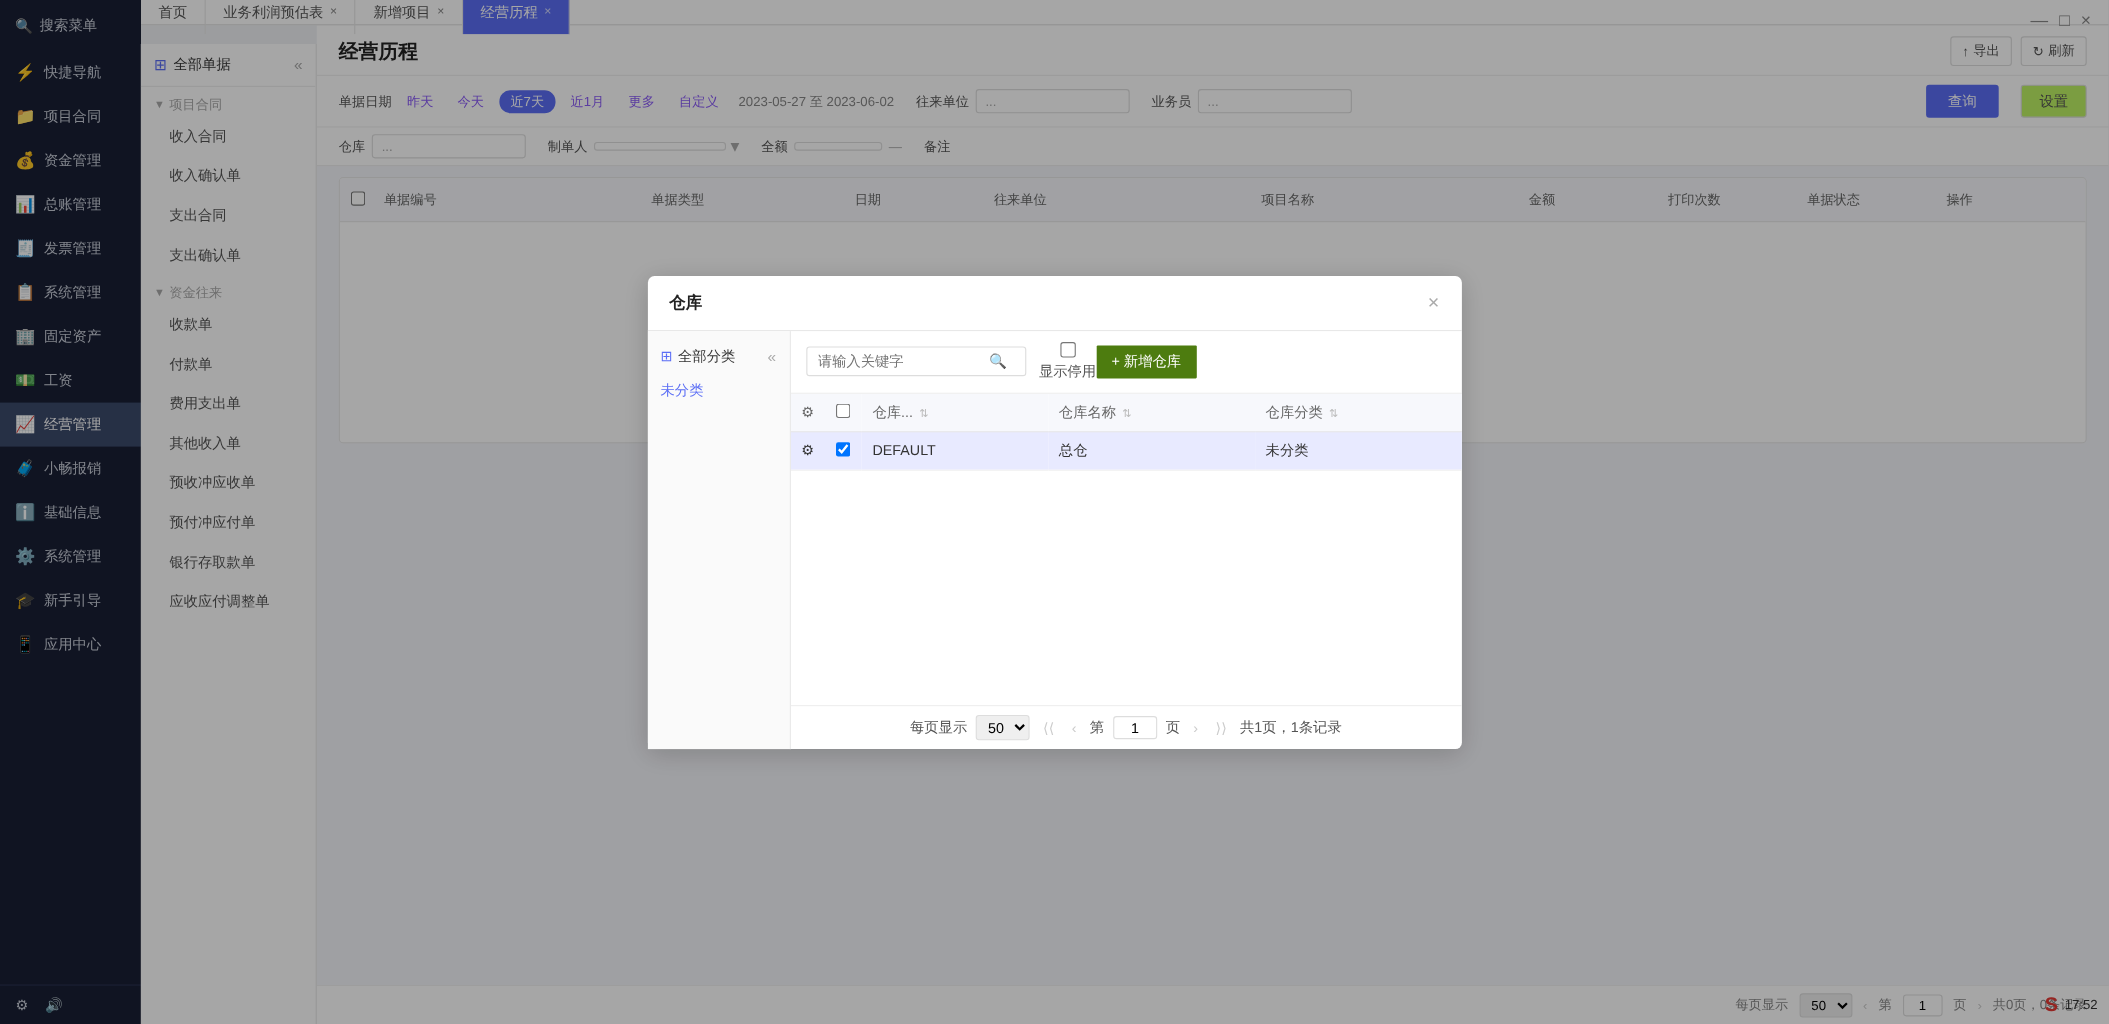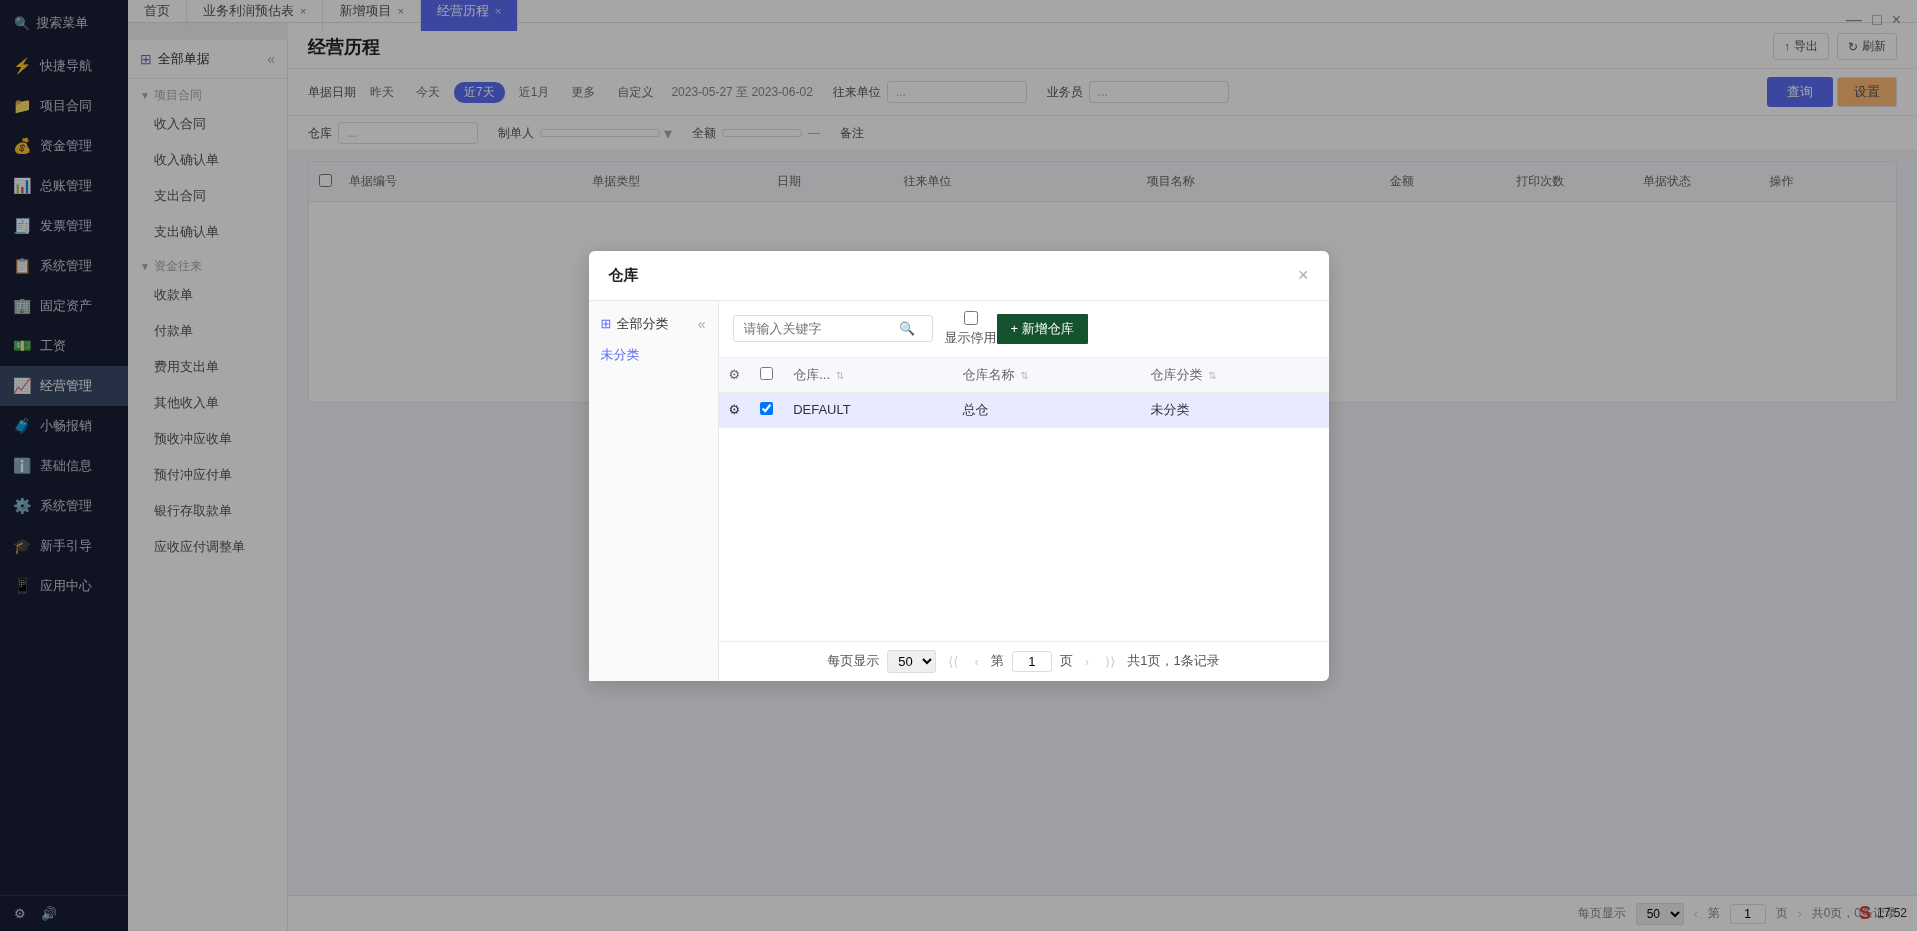--- a/index.html
+++ b/index.html
@@ -60,40 +60,40 @@
 
     
     .filter-bar {
       background: #fff; padding: 8px 20px; border-bottom: 1px solid #eee;
       display: flex; align-items: center; gap: 20px; flex-wrap: wrap;
     }
     .filter-group { display: flex; align-items: center; gap: 6px; font-size: 12px; color: #555; }
     .filter-label { white-space: nowrap; }
     .date-btn {
       padding: 2px 8px; border-radius: 3px; cursor: pointer;
-      font-size: 12px; background: transparent; border: none; color: #737373;
+      font-size: 12px; background: transparent; border: none; color: #8b5cf6;
     }
     .date-btn.active { background: #5b6ef5; color: #fff; border-radius: 10px; padding: 2px 10px; }
     .date-range { font-size: 12px; color: #888; margin-left: 4px; }
     .filter-input-wrap {
       border: 1px solid #ddd; border-radius: 3px; padding: 3px 8px;
       display: flex; align-items: center; gap: 4px; min-width: 140px;
     }
 
     
     .filter-bar2 {
       background: #fff; padding: 6px 20px; border-bottom: 1px solid #eee;
       display: flex; align-items: center; gap: 20px;
     }
     .query-btn {
       padding: 5px 20px; background: #5b6ef5; color: #fff; border: none;
       border-radius: 3px; cursor: pointer; font-size: 13px;
     }
     .settings-btn {
-      padding: 5px 16px; background: #fdba74; color: #555; border: 1px solid #ddd;
+      padding: 5px 16px; background: #bef264; color: #555; border: 1px solid #ddd;
       border-radius: 3px; cursor: pointer; font-size: 13px;
     }
 
     
     .table-area { background: #fff; margin: 0; }
 
     
     .overlay {
       position: fixed; top: 0; left: 0; width: 1917px; height: 931px;
       background: rgba(0,0,0,0.35); z-index: 100;
@@ -138,21 +138,21 @@
       border: 1px solid #ddd; border-radius: 3px; padding: 5px 10px;
       display: flex; align-items: center; gap: 6px; width: 200px;
     }
     .search-box input {
       border: none; outline: none; font-size: 13px; width: 150px;
       color: #333;
     }
     .show-disabled { display: flex; align-items: center; gap: 4px; font-size: 13px; color: #555; flex-direction: column; }
     .checkbox { width: 14px; height: 14px; border: 1px solid #ccc; border-radius: 2px; cursor: pointer; }
     .add-btn {
-      padding: 6px 14px; background: #14532d; color: #fff; border: none;
+      padding: 6px 14px; background: #4d7c0f; color: #fff; border: none;
       border-radius: 1px; cursor: pointer; font-size: 13px; display: flex; align-items: center; gap: 4px;
     }
 
     
     .modal-table { flex: 1; overflow-y: auto; }
     .m-table { width: 100%; border-collapse: collapse; font-size: 13px; }
     .m-table thead tr { background: #f7f8fc; }
     .m-table th {
       padding: 8px 10px; border-bottom: 1px solid #e8e8e8; color: #666;
       font-weight: normal; text-align: left; white-space: nowrap;
@@ -384,21 +384,21 @@
       <div class="filter-input-wrap">
         <span style="color:#aaa;">...</span>
       </div>
     </div>
     <div class="filter-group">
       <span class="filter-label">业务员</span>
       <div class="filter-input-wrap">
         <span style="color:#aaa;">...</span>
       </div>
     </div>
-    <div style="margin-left:auto;display:flex;gap:4px;">
+    <div style="margin-left:auto;display:flex;gap:20px;">
       <button class="query-btn">查询</button>
       <button class="settings-btn">设置</button>
     </div>
   </div>
 
   <div class="filter-bar2" style="margin-left:160px;">
     <div class="filter-group">
       <span class="filter-label">仓库</span>
       <div class="filter-input-wrap">
         <span style="color:#aaa;">...</span>

